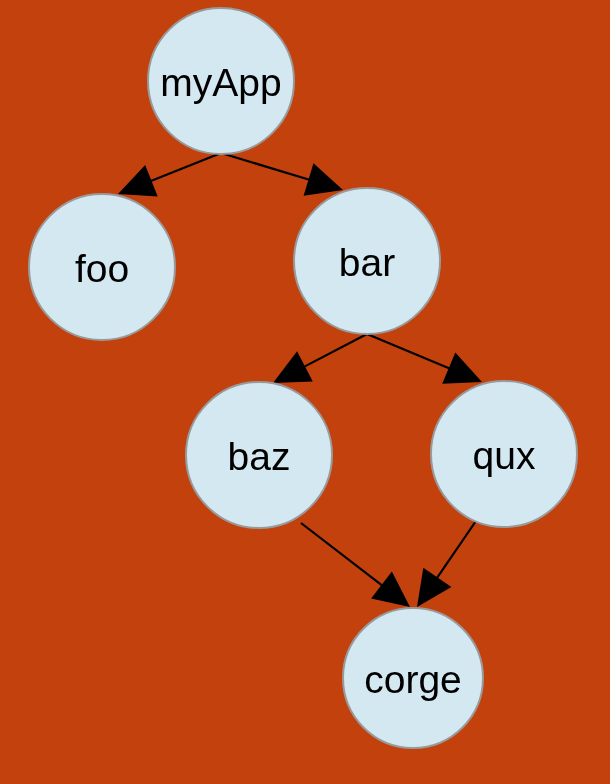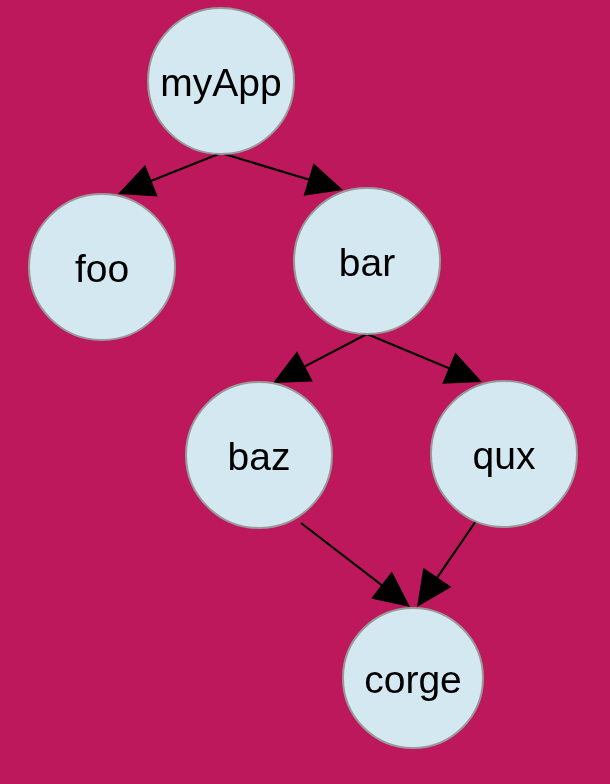--- a/index.html
+++ b/index.html
@@ -10,21 +10,21 @@
   body {
     width: 610px;
     height: 784px;
     overflow: hidden;
     font-family: "Liberation Sans", sans-serif;
   }
   #graph-root {
     position: relative;
     width: 610px;
     height: 784px;
-    background: #be185d;
+    background: #c2410c;
   }
   #graph-svg {
     position: absolute;
     top: 0;
     left: 0;
     width: 610px;
     height: 784px;
     display: block;
   }
   .node-circle {

